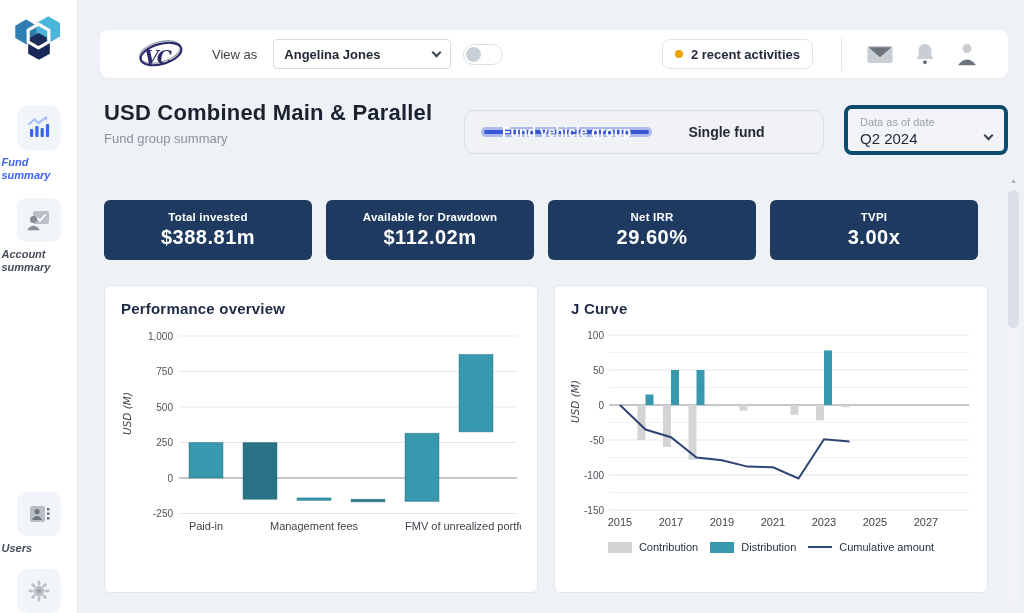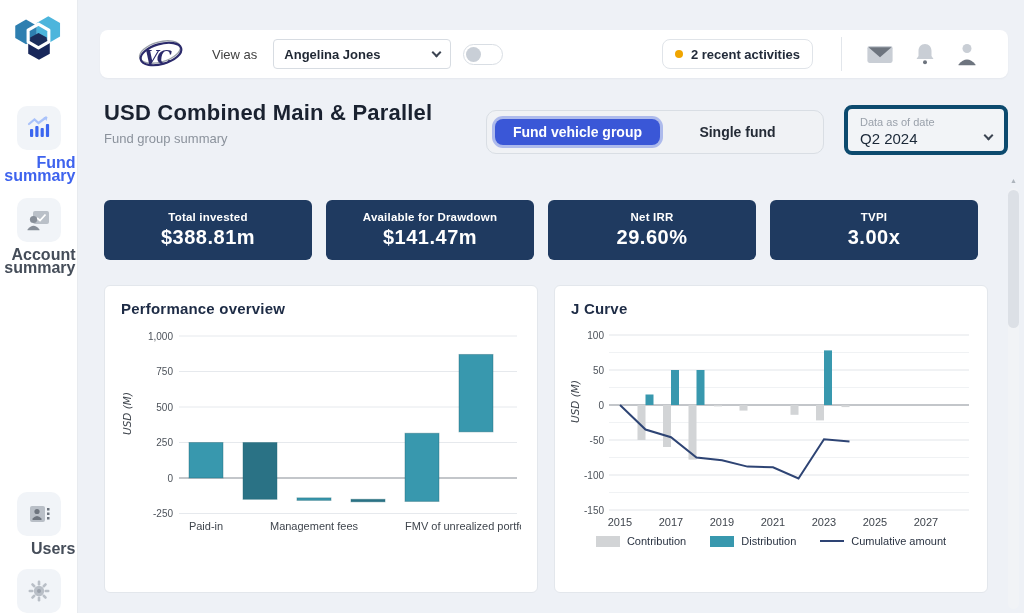--- a/index.html
+++ b/index.html
@@ -6,22 +6,22 @@
   html,body { width:1024px; height:613px; overflow:hidden; background:#eef1f6;
     font-family:"Liberation Sans", sans-serif; }
 
   
   .sidebar { position:absolute; left:0; top:0; width:78px; height:613px; background:#ffffff;
     border-right:1px solid #e8ebef; display:flex; flex-direction:column; align-items:center; }
   .app-logo { margin-top:8px; width:56px; height:56px; }
   .nav-item { display:flex; flex-direction:column; align-items:center; cursor:pointer; }
   .nav-tile { width:44px; height:44px; background:#f1f4f8; border-radius:10px;
     display:flex; align-items:center; justify-content:center; }
-  .nav-label { margin-top:6px; font-size:16px; font-weight:700; color:#454d59;
-    text-align:right; line-height:13px; width:74px; }
+  .nav-label { margin-top:6px; font-size:11px; font-weight:700; color:#454d59;
+    text-align:left; line-height:13px; width:74px;font-style:italic; }
   .nav-item.active .nav-label { color:#3e63ee; }
   .ni-fund { margin-top:42px; } .ni-acct { margin-top:16px; } .ni-docs { margin-top:15px; }
   .ni-users { margin-top:0; } .ni-gear { margin-top:14px; }
   .nav-spacer { flex:1; }
 
   
   .main { position:absolute; left:78px; top:0; right:0; bottom:0; background:#eef1f6; }
 
   .header-bar { position:absolute; left:22px; top:30px; right:16px; height:48px; background:#fff;
     border-radius:8px; box-shadow:0 1px 2px rgba(20,30,50,.04); display:flex; align-items:center; }
@@ -43,21 +43,21 @@
   .activities-badge .txt { font-size:13px; font-weight:700; color:#222b3a; }
   .hdr-divider { width:1px; height:34px; background:#e2e6eb; margin:0 24px 0 28px; }
   .hdr-icon { margin-right:20px; cursor:pointer; display:flex; align-items:center; }
   .hdr-icon:last-child { margin-right:30px; }
 
   .title-row { position:absolute; left:26px; top:100px; right:16px; display:flex; align-items:flex-start; }
   .page-title { font-size:22px; font-weight:700; color:#1a2230; letter-spacing:.2px; }
   .page-subtitle { margin-top:5px; font-size:13px; color:#8b929c; }
   .title-left { flex:1; }
   .segmented { margin-top:10px; display:flex; background:#f0f2f5; border:1px solid #d9dee4;
-    border-radius:10px; padding:8px; height:44px; }
+    border-radius:10px; padding:19px; height:44px; }
   .seg-btn { min-width:155px; padding:0 18px; border:none; border-radius:8px; font-size:14px;
     display:flex; align-items:center; justify-content:center; cursor:pointer; background:transparent;
     font-family:"Liberation Sans",sans-serif; }
   .seg-btn.active { background:#3a57d7; color:#fff; font-weight:700;
     box-shadow:0 0 0 3px rgba(90,118,226,.45); }
   .seg-btn.inactive { color:#242b36; font-weight:700; }
   .date-box { margin-left:20px; margin-top:5px; width:164px; height:50px; background:#f2f4f7;
     border:4px solid #0c4a6e; border-radius:8px; padding:7px 12px 0 12px; cursor:pointer;
     display:flex; align-items:flex-start; }
   .date-texts { flex:1; }
@@ -72,21 +72,21 @@
   .kpi-value { font-size:20px; font-weight:700; letter-spacing:.5px; margin-top:3px; }
 
   .charts-row { position:absolute; left:26px; top:285px; right:51px; display:flex; gap:16px; }
   .chart-card { flex:1; height:308px; background:#fff; border:1px solid #e3e7ec; border-radius:6px;
     padding:14px 16px; }
   .chart-title { font-size:15px; font-weight:700; color:#1d2b45; letter-spacing:.2px; }
   .chart-card svg { display:block; margin-top:6px; width:400px; }
   svg text.tick { font:10px "Liberation Sans",sans-serif; fill:#4c525a; }
   svg text.xlab { font:11px "Liberation Sans",sans-serif; fill:#3f454d; }
   svg text.ylab { font:italic 10.5px "DejaVu Sans",sans-serif; fill:#3f454d; }
-  .legend-row { display:flex; justify-content:center; align-items:center; gap:24px; margin-top:0; }
+  .legend-row { display:flex; justify-content:center; align-items:center; gap:12px; margin-top:6px; }
   .legend-item { display:flex; align-items:center; gap:7px; }
   .legend-item .swatch { width:24px; height:11px; }
   .legend-item .swatch.line { height:2px; }
   .legend-item .lbl { font-size:11px; color:#2a3342; }
 
   .scrollbar { position:absolute; right:4px; top:176px; width:13px; bottom:4px; }
   .scroll-arrow { font-size:7px; color:#adb4bc; text-align:center; line-height:10px; cursor:pointer; }
   .scroll-track { position:absolute; top:12px; bottom:0; left:1px; width:11px; background:#f1f3f6;
     border-radius:6px; }
   .scroll-thumb { position:absolute; top:2px; left:0; width:11px; height:138px; background:#dce0e6;
@@ -227,21 +227,21 @@
     </div>
   </div>
 
   <div class="kpi-row">
     <div class="kpi-card">
       <div class="kpi-label">Total invested</div>
       <div class="kpi-value">$388.81m</div>
     </div>
     <div class="kpi-card">
       <div class="kpi-label">Available for Drawdown</div>
-      <div class="kpi-value">$141.47m</div>
+      <div class="kpi-value">$112.02m</div>
     </div>
     <div class="kpi-card">
       <div class="kpi-label">Net IRR</div>
       <div class="kpi-value">29.60%</div>
     </div>
     <div class="kpi-card">
       <div class="kpi-label">TVPI</div>
       <div class="kpi-value">3.00x</div>
     </div>
   </div>

